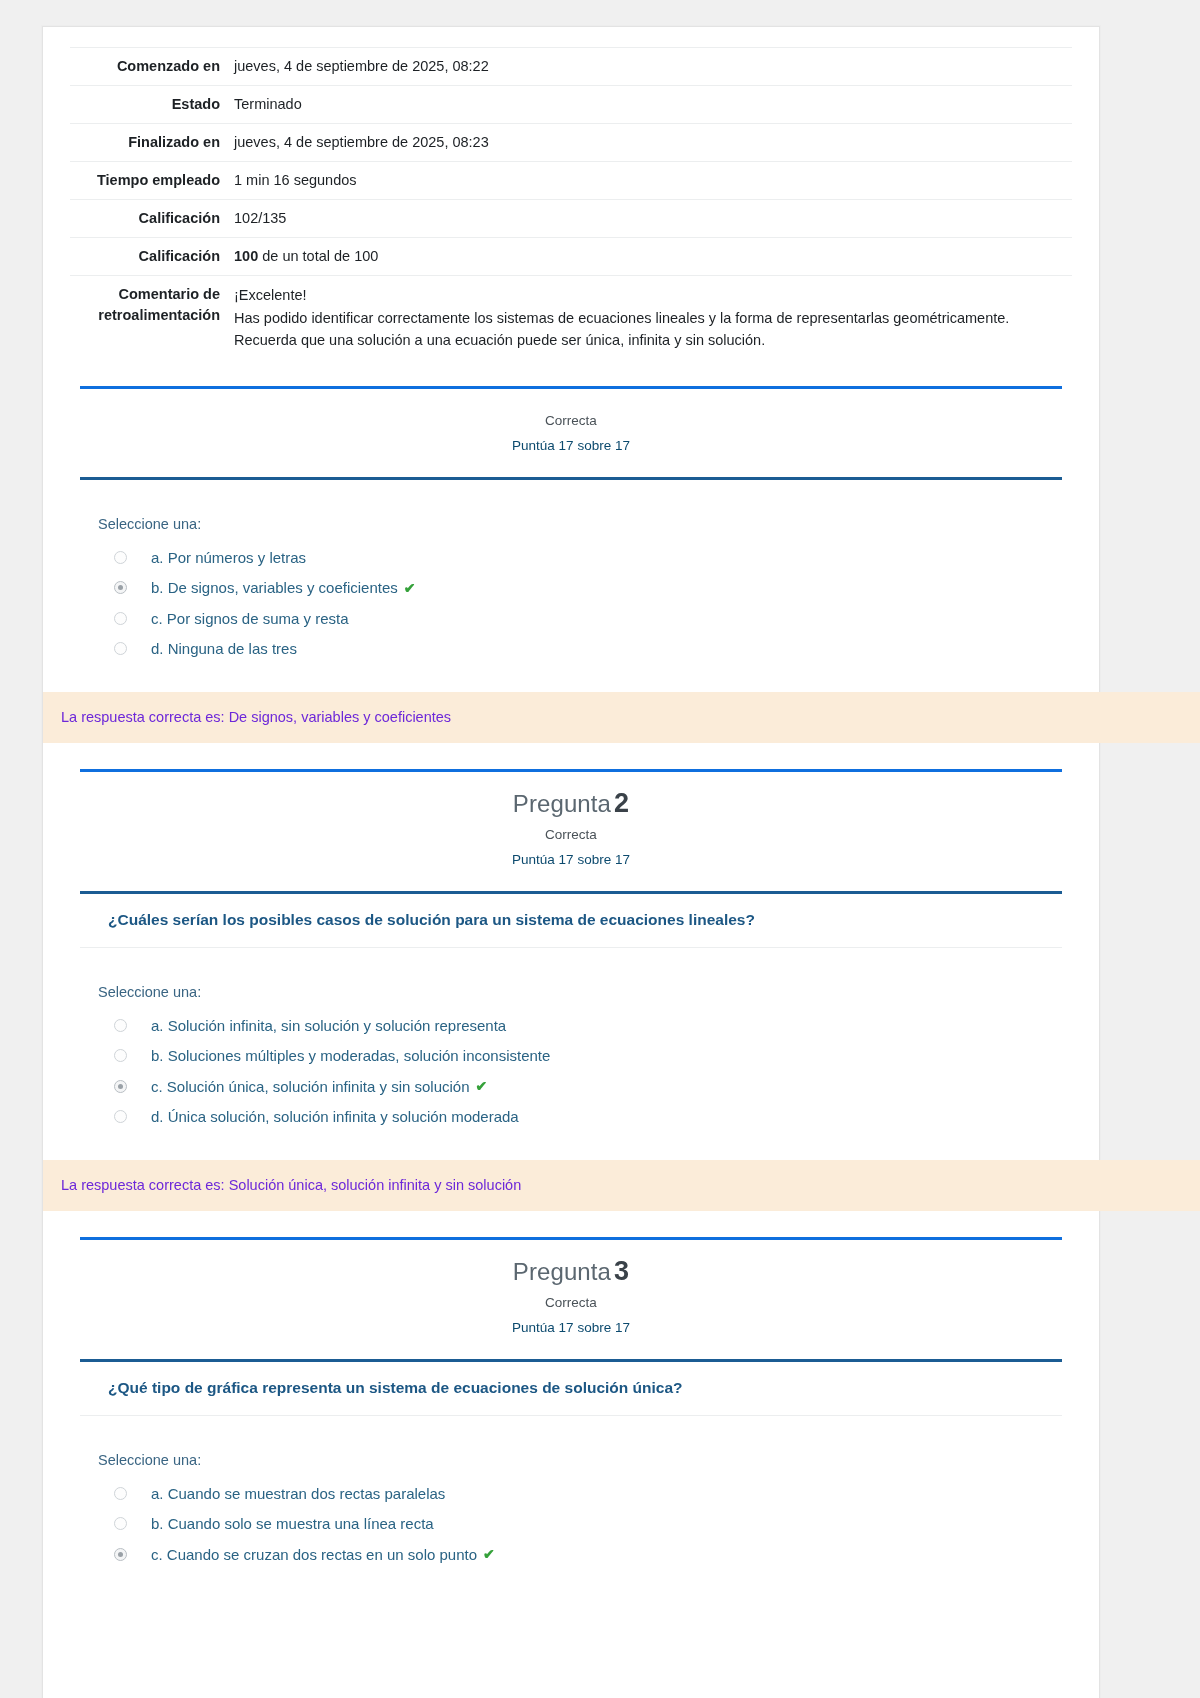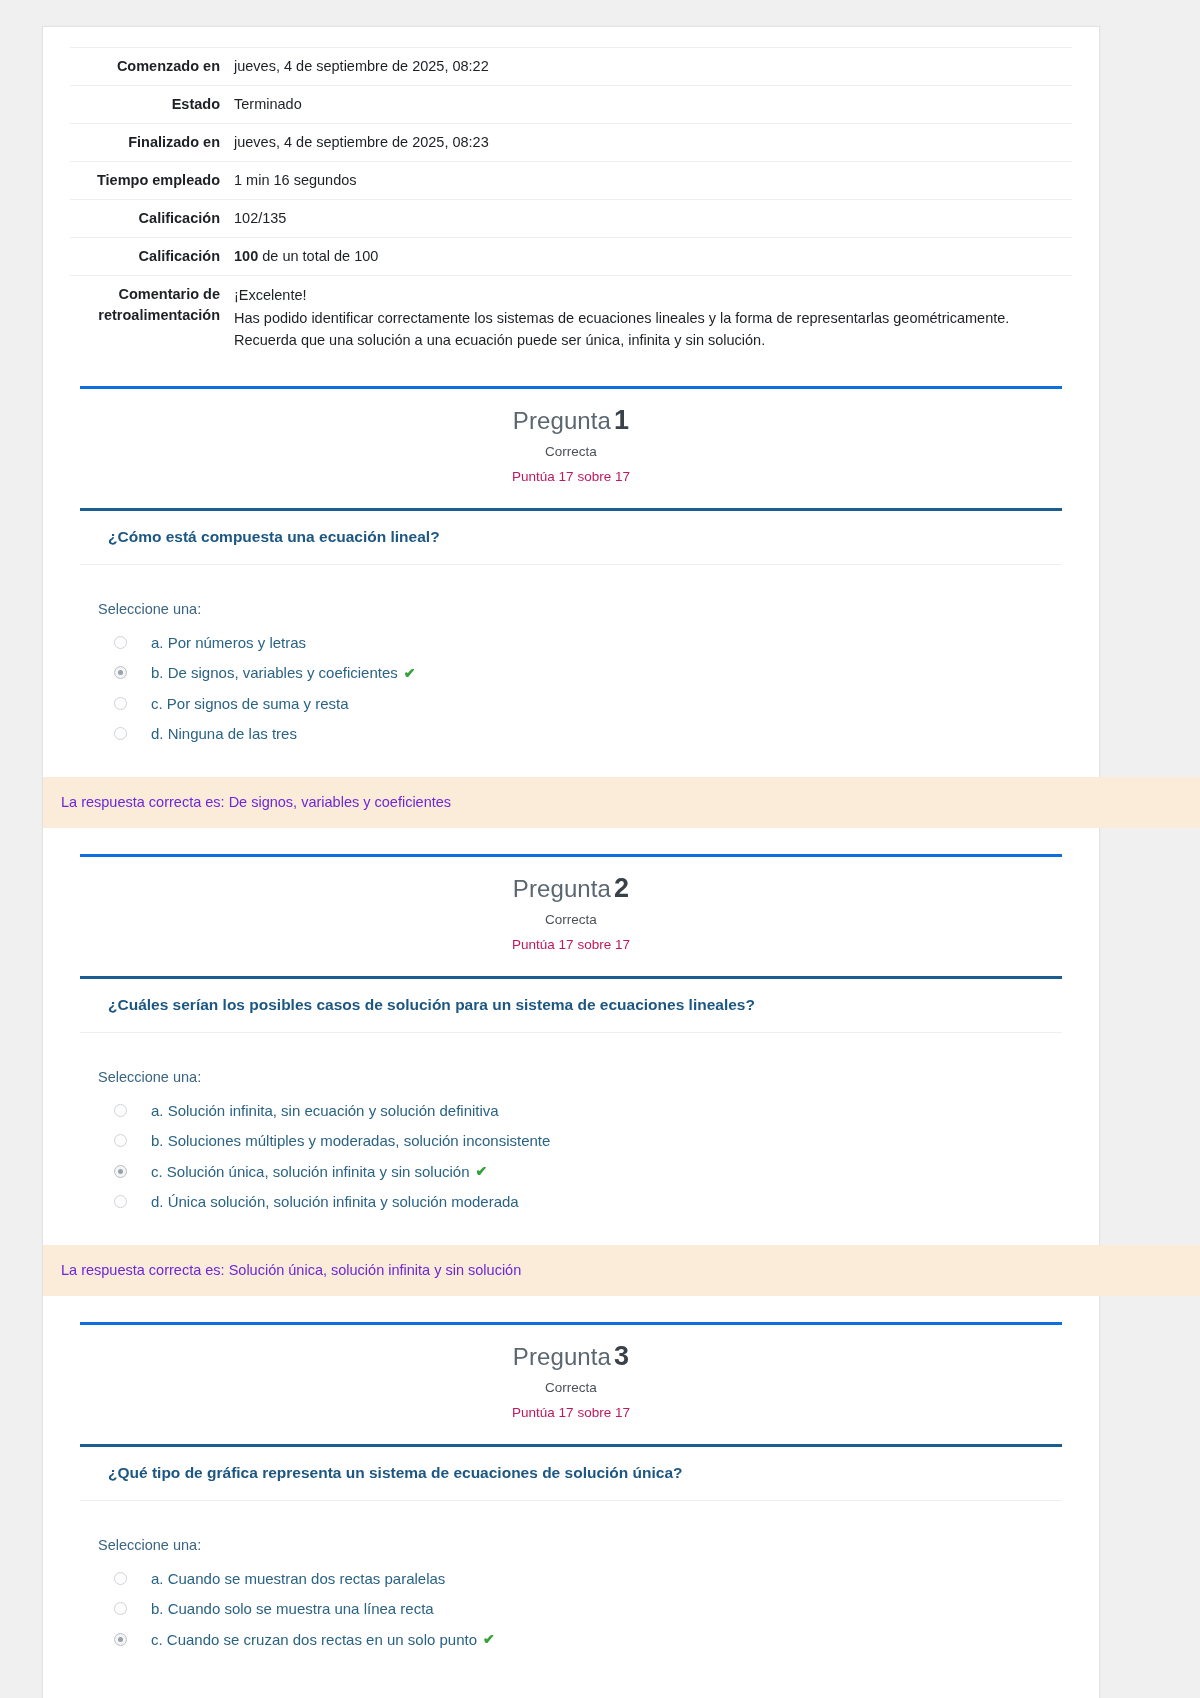--- a/index.html
+++ b/index.html
@@ -92,21 +92,21 @@
     margin-left: 3px;
   }
   .q-state {
     margin-top: 8px;
     font-size: 13.5px;
     color: #4a5258;
   }
   .q-marks {
     margin-top: 10px;
     font-size: 13.5px;
-    color: #be185d;
+    color: #0c4a6e;
   }
 
   .q-textline {
     width: 982px;
     height: 3px;
     background: #1b5c93;
     margin: 12px auto 0 auto;
   }
   .q-text {
     width: 982px;
@@ -224,26 +224,24 @@
           </td>
         </tr>
       </tbody>
     </table>
 
     <div style="height:26px"></div>
 
     <div class="qblock">
       <div class="q-topline"></div>
       <div class="q-head">
-        <div class="q-title"><span>Pregunta</span><span class="qnum">1</span></div>
         <div class="q-state">Correcta</div>
         <div class="q-marks">Puntúa 17 sobre 17</div>
       </div>
       <div class="q-textline"></div>
-      <div class="q-text">¿Cómo está compuesta una ecuación lineal?</div>
       <div class="answers">
         <div class="select-label">Seleccione una:</div>
         <ul class="opt-list">
           <li class="opt">
             <span class="radio"></span>
             <span class="opt-text">a. Por números y letras</span>
           </li>
           <li class="opt">
             <span class="radio checked"></span>
             <span class="opt-text">b. De signos, variables y coeficientes</span>
@@ -270,21 +268,21 @@
         <div class="q-state">Correcta</div>
         <div class="q-marks">Puntúa 17 sobre 17</div>
       </div>
       <div class="q-textline"></div>
       <div class="q-text">¿Cuáles serían los posibles casos de solución para un sistema de ecuaciones lineales?</div>
       <div class="answers pad2">
         <div class="select-label">Seleccione una:</div>
         <ul class="opt-list">
           <li class="opt">
             <span class="radio"></span>
-            <span class="opt-text">a. Solución infinita, sin ecuación y solución definitiva</span>
+            <span class="opt-text">a. Solución infinita, sin solución y solución representa</span>
           </li>
           <li class="opt">
             <span class="radio"></span>
             <span class="opt-text">b. Soluciones múltiples y moderadas, solución inconsistente</span>
           </li>
           <li class="opt">
             <span class="radio checked"></span>
             <span class="opt-text">c. Solución única, solución infinita y sin solución</span>
             <span class="tick">✔</span>
           </li>

